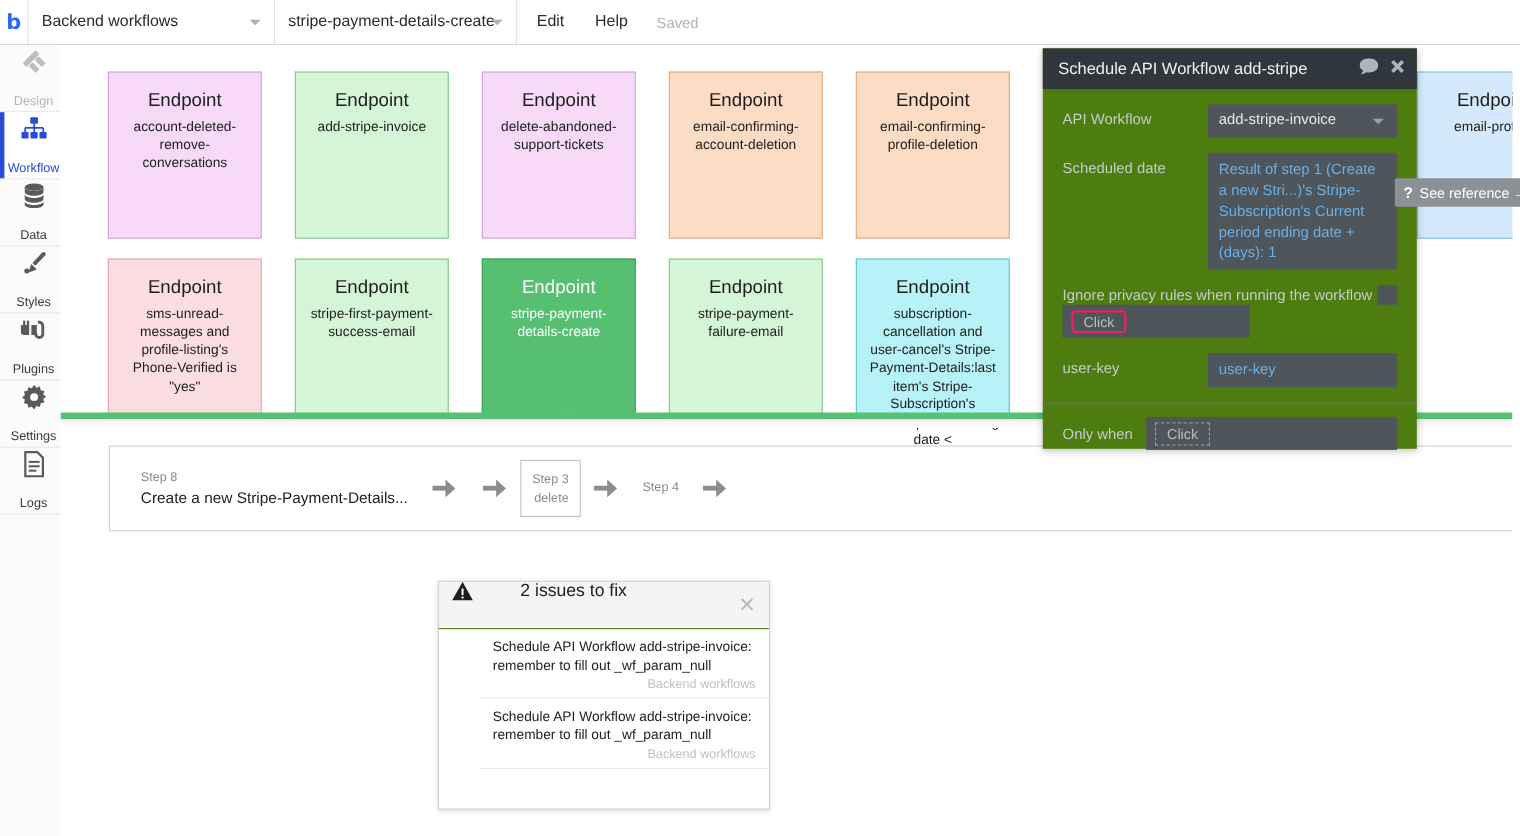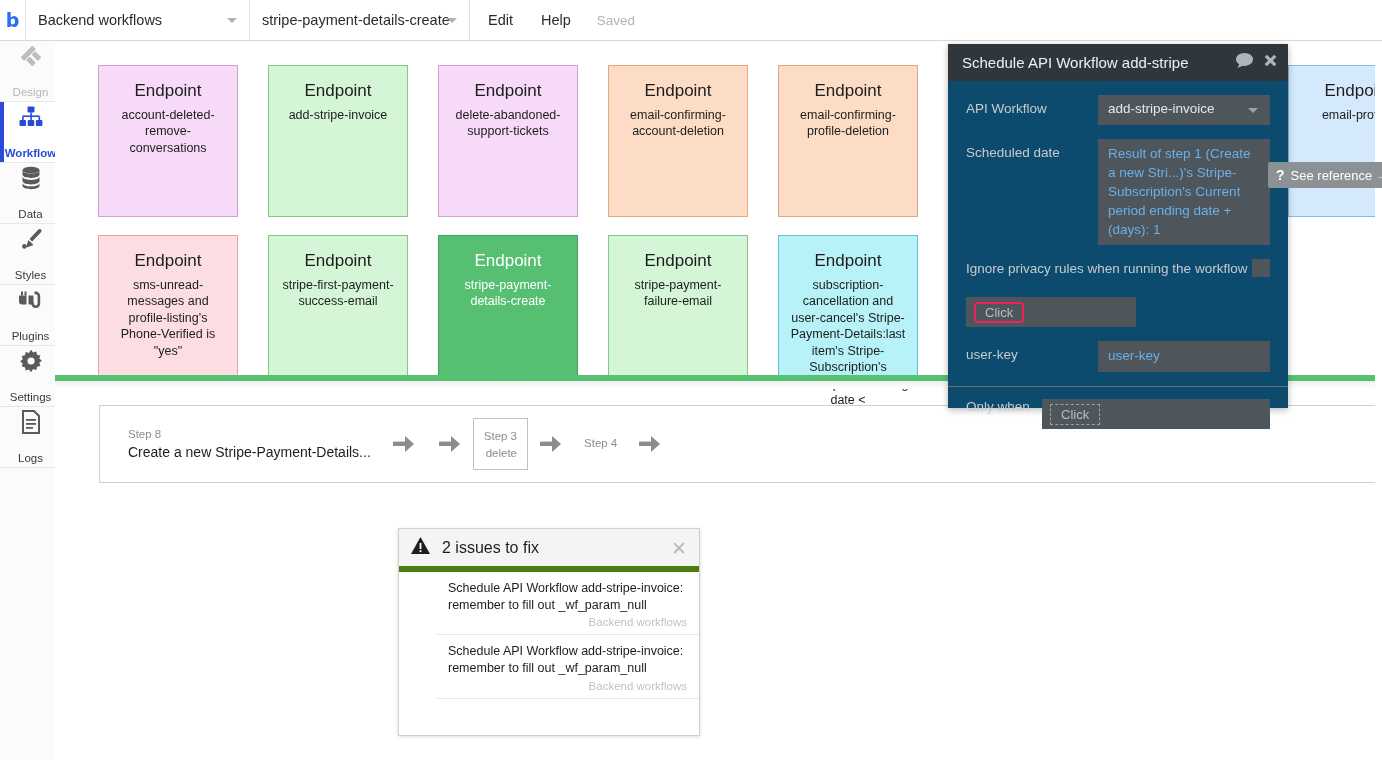--- a/index.html
+++ b/index.html
@@ -54,21 +54,21 @@
     background: #fbfbfb; border-right: 1px solid #d8d8d8;
   }
   .rail-item {
     position: relative; height: 61px; display: flex; flex-direction: column;
     align-items: center; justify-content: center; gap: 3px;
     border-bottom: 1px solid #e8e8e8; cursor: pointer;
   }
   .rail-item .rail-label { font-size: 11.5px; color: #3a3a3a; line-height: 1; margin-top: 15px; }
   .rail-item.disabled .rail-label { color: #b6b6b6; }
   .rail-item.active { background: #fff; }
-  .rail-item.active .rail-label { color: #2a4bd7; font-weight: 700; }
+  .rail-item.active .rail-label { color: #2a4bd7; font-weight: 400; }
   .rail-item.active::before {
     content: ""; position: absolute; left: 0; top: 0; bottom: 0;
     width: 4px; background: #2a4bd7;
   }
   .rail-icon { height: 26px; display: flex; align-items: center; justify-content: center; }
   .rail-icon svg { display: block; }
   #rail-collapse {
     position: absolute; left: 63px; top: 462px;
     width: 12px; height: 14px; cursor: pointer;
     display: flex; align-items: center; justify-content: center;
@@ -135,39 +135,39 @@
   }
 
   
   #issues {
     position: absolute; left: 398px; top: 528px; width: 302px; height: 208px;
     background: #fff; border: 1px solid #cfcfcf;
     box-shadow: 0 1px 4px rgba(0,0,0,0.14);
   }
   #issues-head {
     position: relative; height: 43px; background: #f4f4f4;
-    border-bottom: 6px solid #4d7c0f;
-    display: flex; align-items: center; padding: 0 12px;
+    border-bottom: 1px solid #4d7c0f;
+    display: flex; align-items: flex-start; padding: 0 12px; gap: 31px;
   }
   #issues-title { font-size: 16px; color: #1d1d1d; margin-left: 12px; }
   #issues-close {
     position: absolute; right: 12px; top: 50%; margin-top: -9px;
     font-size: 19px; color: #b9b9b9; line-height: 1; cursor: pointer;
     font-family: "DejaVu Sans", sans-serif;
   }
   .issue-row {
     padding: 8px 12px 6px; border-bottom: 1px solid #e8e8e8; cursor: pointer; margin-left: 37px;
   }
   .issue-text { font-size: 12.5px; color: #1d1d1d; line-height: 1.33; }
   .issue-src { font-size: 11.5px; color: #c2c2c2; text-align: right; margin-top: 3px; }
 
   
   #editor {
     position: absolute; left: 948px; top: 44px; width: 340px; height: 364px;
-    background: #0c4a6e; box-shadow: 0 2px 7px rgba(0,0,0,0.28);
+    background: #4d7c0f; box-shadow: 0 2px 7px rgba(0,0,0,0.28);
   }
   #editor-head {
     position: relative; height: 37px; background: #2f363c;
     display: flex; align-items: center; padding: 0 14px;
   }
   #editor-title {
     font-size: 15px; color: #f0f0f0; white-space: nowrap;
     overflow: hidden; max-width: 268px;
   }
   .ed-head-icons { position: absolute; right: 10px; top: 0; height: 37px; display: flex; align-items: center; gap: 10px; }
@@ -179,33 +179,33 @@
     flex: 1; background: #4e555b; min-height: 30px;
     padding: 6px 10px; font-size: 13.5px; color: #e8e8e8;
     position: relative; cursor: pointer;
   }
   .ed-field.dyn { color: #6ab0e8; line-height: 1.4; }
   .ed-field .fld-caret {
     position: absolute; right: 12px; top: 13px; width: 0; height: 0;
     border-left: 5px solid transparent; border-right: 5px solid transparent;
     border-top: 5px solid #9aa1a7;
   }
-  .ed-check-row { display: flex; align-items: center; margin-bottom: 20px; }
+  .ed-check-row { display: flex; align-items: center; margin-bottom: 0; }
   .ed-check-label { font-size: 13.5px; color: #c6cbcf; flex: 1; }
   .ed-checkbox { width: 18px; height: 18px; background: #4e555b; cursor: pointer; }
   .ed-click-box {
     background: #4e555b; height: 30px; display: flex; align-items: center;
     padding: 0 8px; margin-bottom: 14px; width: 170px; cursor: pointer;
   }
   .ed-click-chip {
     border: 2px solid #f0205a; border-radius: 4px; padding: 1px 9px;
     font-size: 13px; color: #b9bec3;
   }
   .ed-divider { height: 1px; background: #6a7278; margin: 2px -18px 12px; }
-  .ed-onlywhen { display: flex; align-items: flex-start; }
+  .ed-onlywhen { display: flex; align-items: center; }
   .ed-onlywhen .ed-label { width: 76px; flex: 0 0 76px; padding-top: 0; }
   .ed-onlywhen-field {
     flex: 1; background: #4e555b; height: 30px; display: flex; align-items: center;
     padding: 0 8px; cursor: pointer;
   }
   .dashed-chip {
     border: 1px dashed #9aa1a7; padding: 2px 10px;
     font-size: 13px; color: #b9bec3;
   }
 

